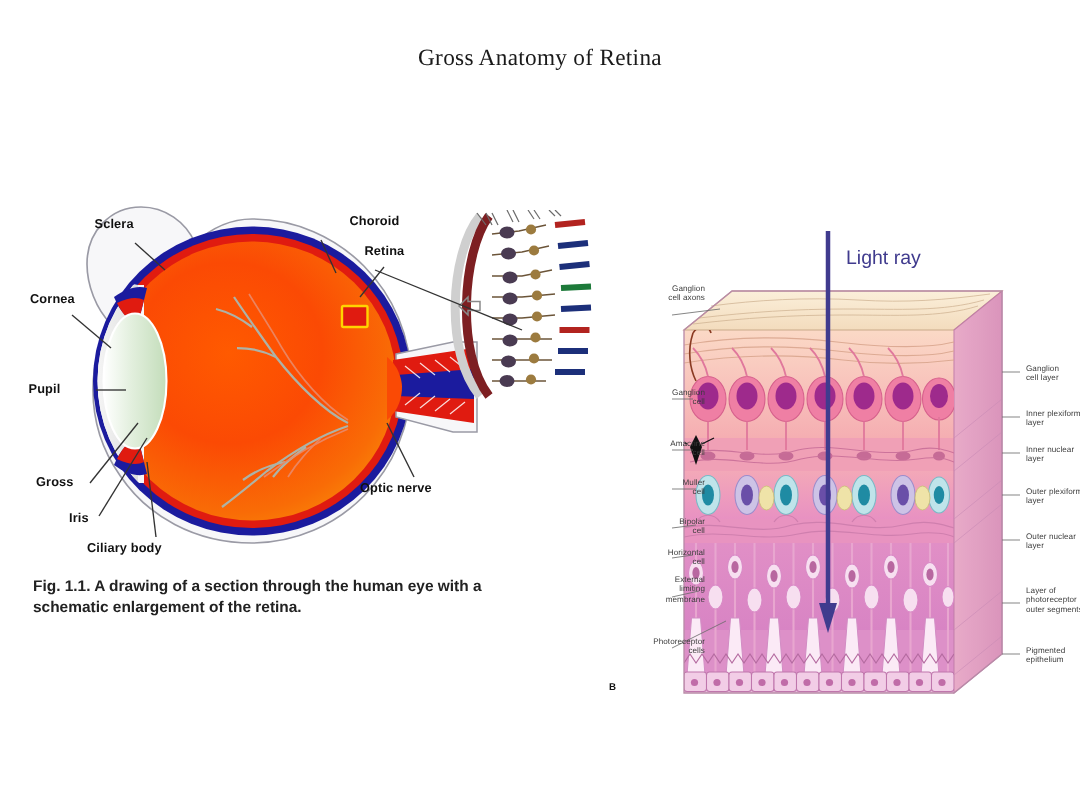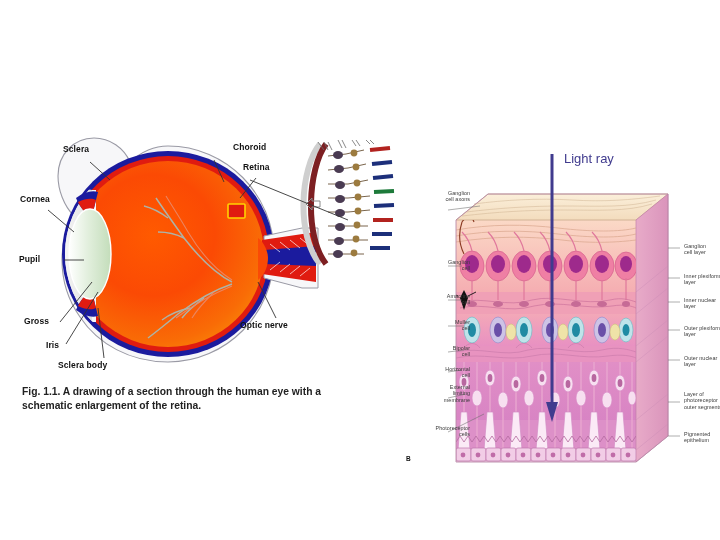--- a/index.html
+++ b/index.html
@@ -96,32 +96,33 @@
     left: 2px;
     top: 305px;
     font-family: "Liberation Sans", sans-serif;
     font-weight: bold;
     font-size: 6.5px;
     color: #111;
   }
   #lightray-text {
     position: absolute;
     left: 564px;
-    top: 151px;
+    top: 164px;
     font-family: "Liberation Sans", sans-serif;
     font-size: 13px;
     color: #403b8e;
     white-space: nowrap;
   }
 </style>
 </head>
 <body>
 
 <div id="slide">
 
+  <div id="slide-title">Gross Anatomy of Retina</div>
 
   <div id="fig-eye">
 
     <svg id="eye-art" viewBox="0 0 350 250">
       <defs>
         <radialGradient id="vitreousGrad" cx="42%" cy="40%" r="72%">
           <stop offset="0%" stop-color="#ff5a00"></stop>
           <stop offset="45%" stop-color="#fb4a04"></stop>
           <stop offset="80%" stop-color="#f96c06"></stop>
           <stop offset="100%" stop-color="#f98e08"></stop>
@@ -292,21 +293,21 @@
       </g>
     </svg>
 
     <div class="eye-label" style="left:45px;  top:12px;">Sclera</div>
     <div class="eye-label" style="left:175px; top:10px;padding-left:40px;">Choroid</div>
     <div class="eye-label" style="left:225px; top:30px;">Retina</div>
     <div class="eye-label" style="left:2px;   top:62px;">Cornea</div>
     <div class="eye-label" style="left:1px;   top:122px;">Pupil</div>
     <div class="eye-label" style="left:6px;   top:184px;">Gross</div>
     <div class="eye-label" style="left:28px;  top:208px;">Iris</div>
-    <div class="eye-label" style="left:40px;  top:228px;">Sclera body</div>
+    <div class="eye-label" style="left:40px;  top:228px;">Ciliary body</div>
     <div class="eye-label" style="left:222px; top:188px;">Optic nerve</div>
   </div>
 
   <div id="caption">Fig. 1.1. A drawing of a section through the human eye with a schematic enlargement of the retina.</div>
 
   <div id="fig-retina">
 
     <svg id="retina-art" viewBox="0 0 316 330">
       <defs>
         <linearGradient id="gcBand" x1="0" y1="0" x2="0" y2="1">

